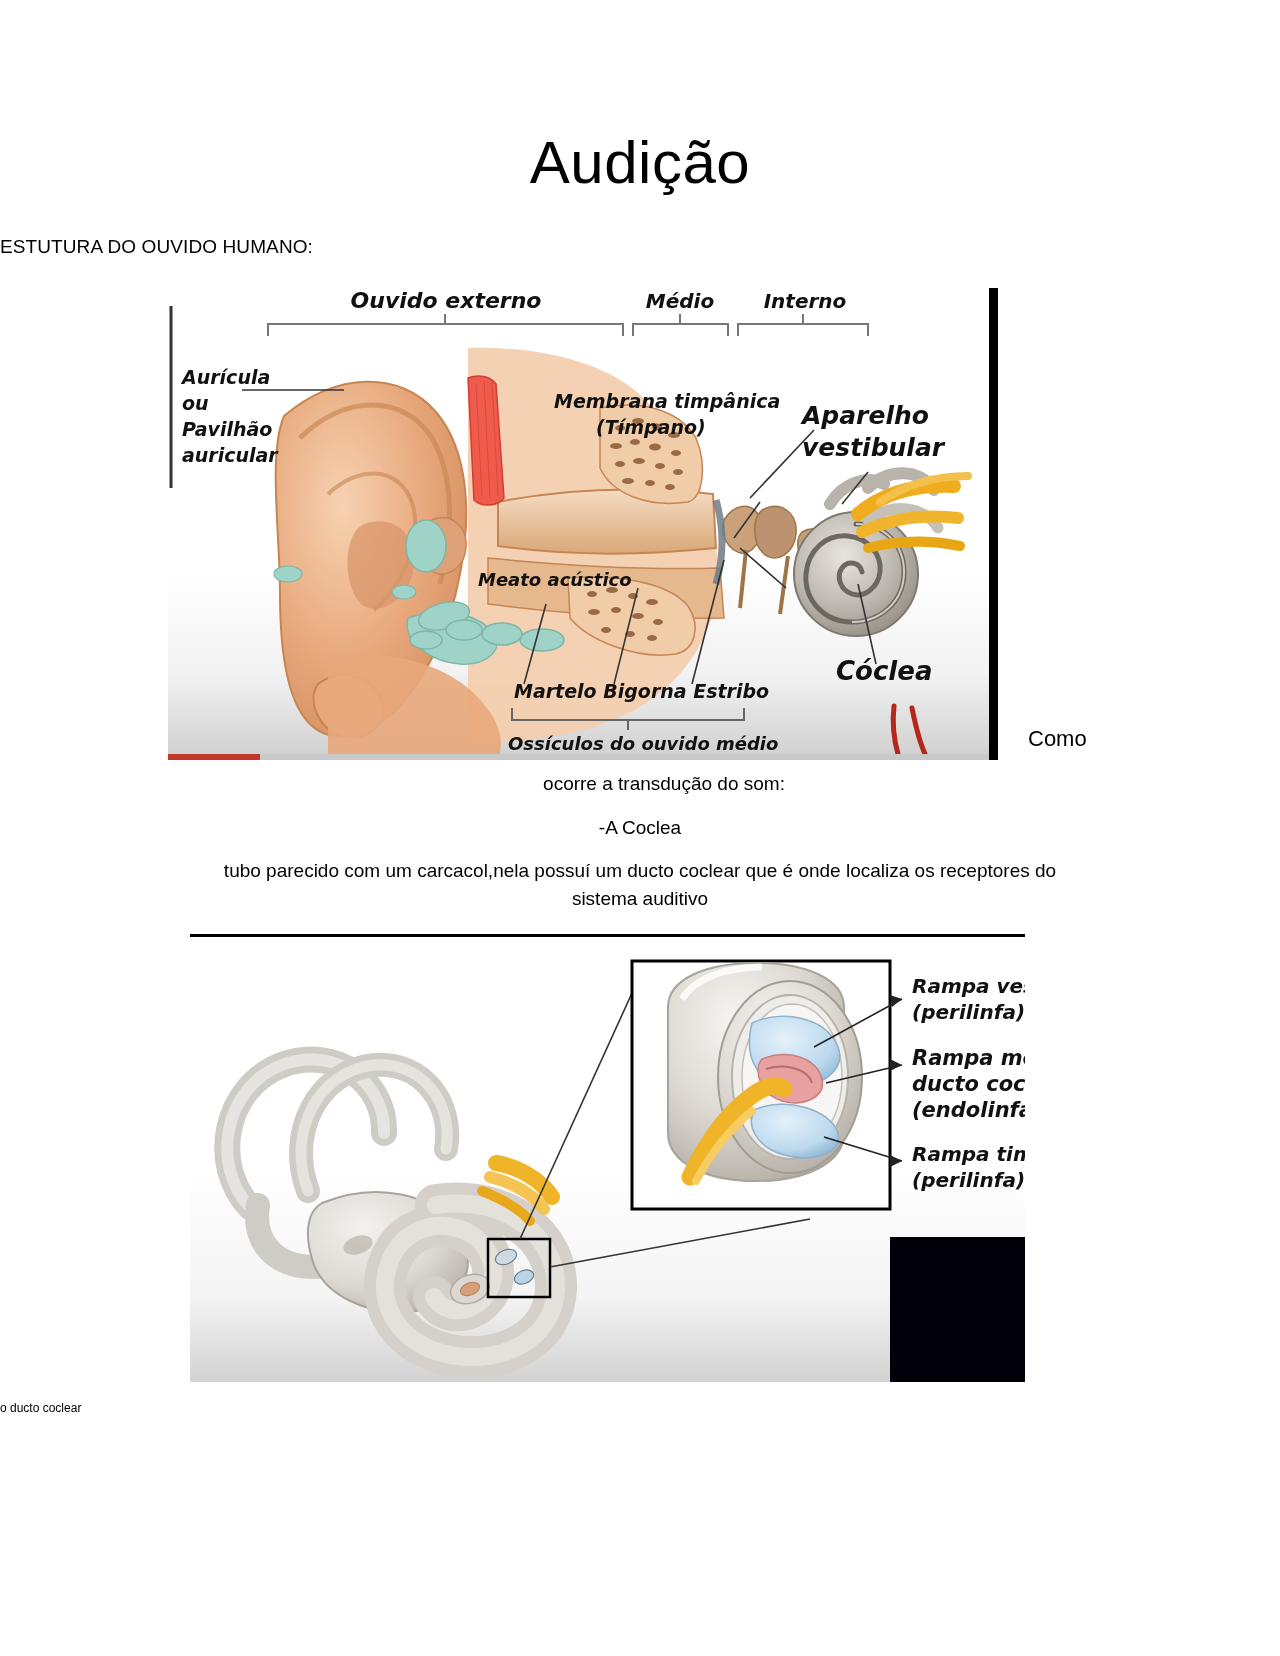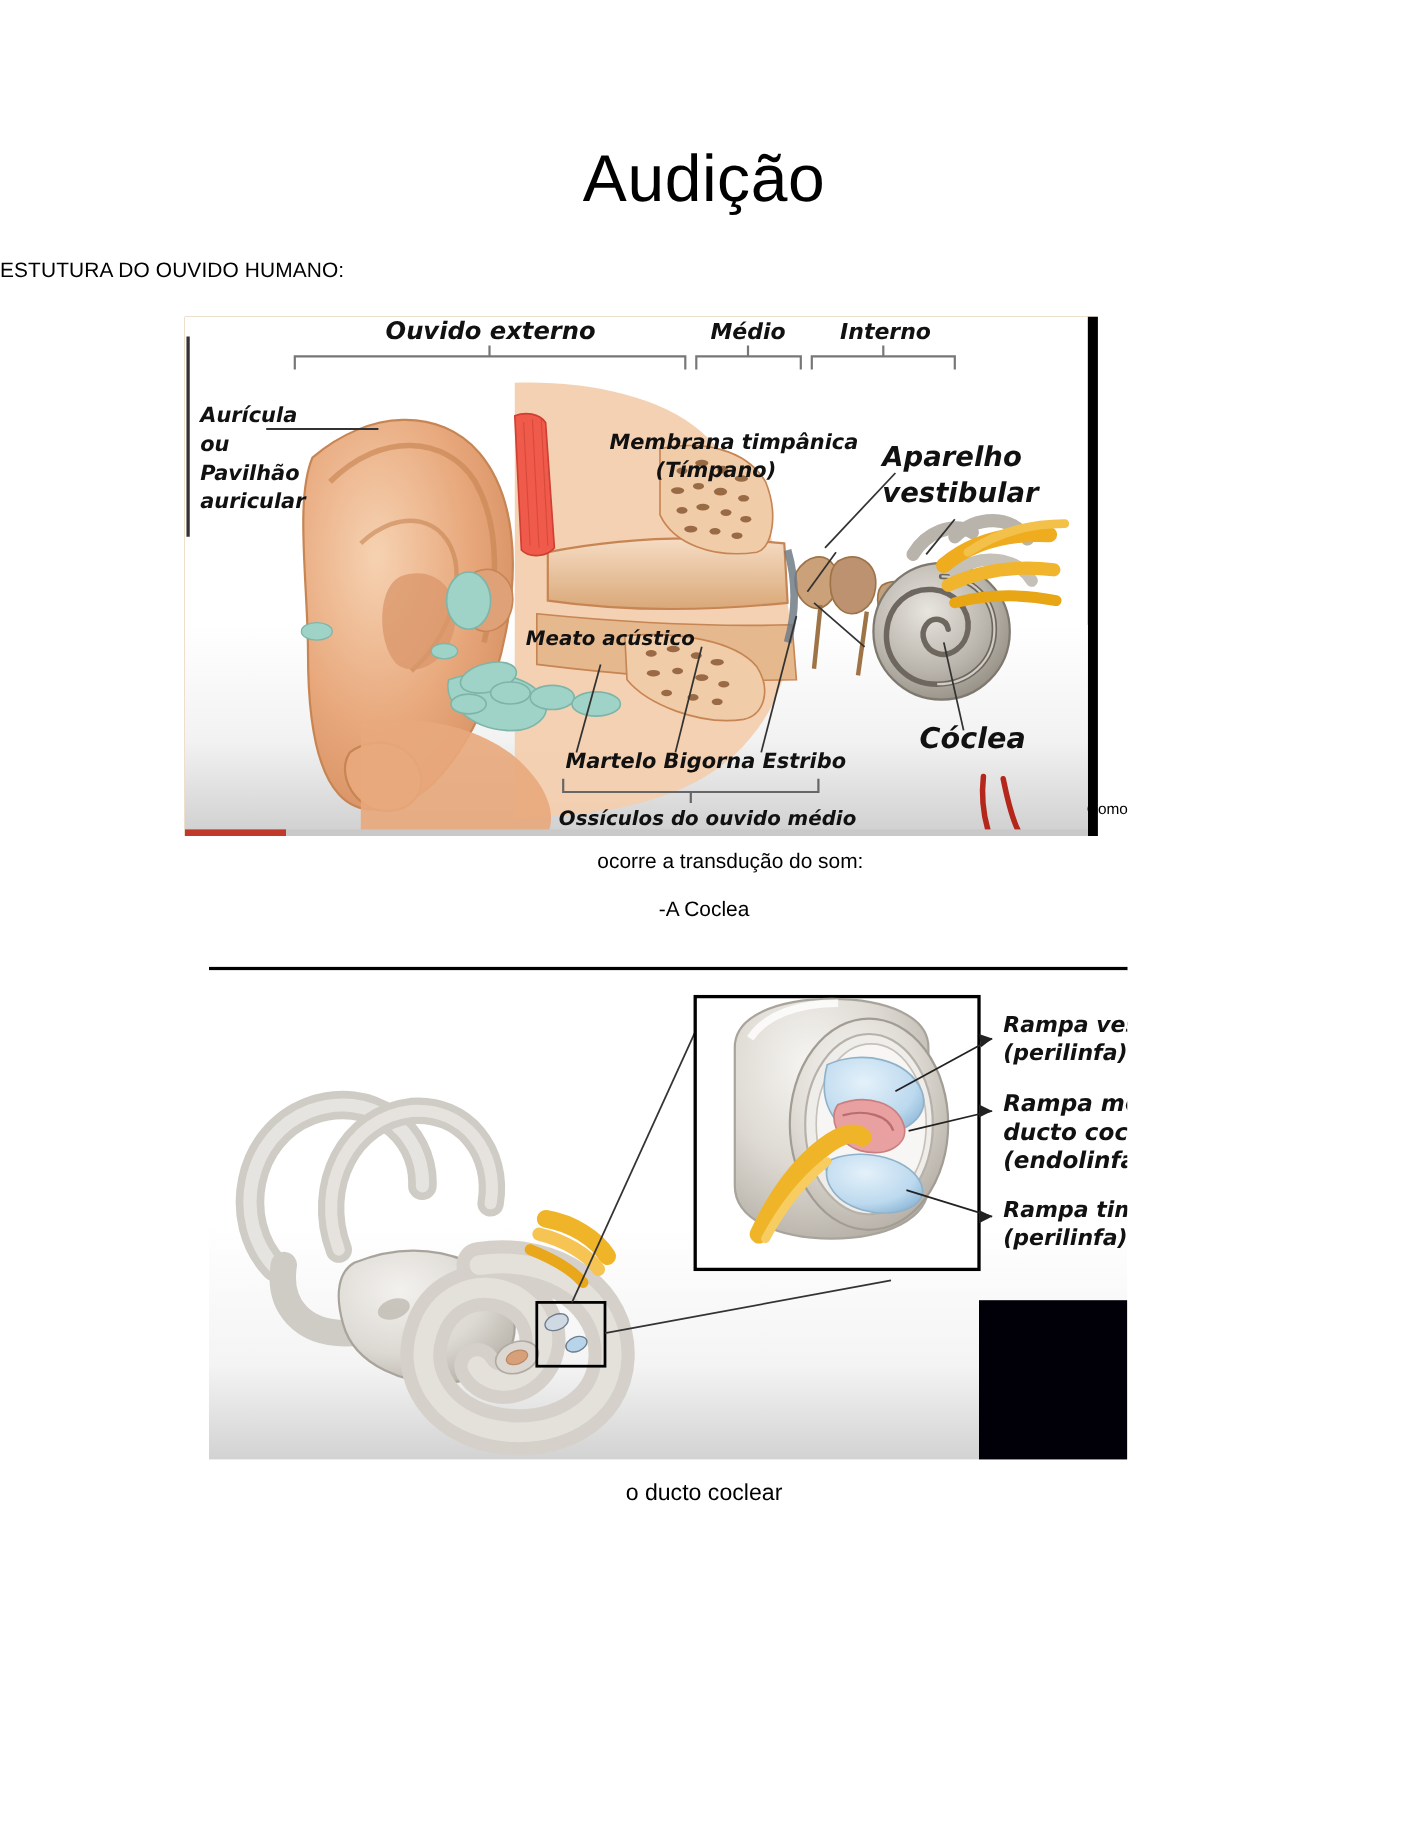--- a/index.html
+++ b/index.html
@@ -48,23 +48,23 @@
     left: 0; top: 4px;
     width: 830px;
     height: 472px;
     overflow: hidden;
     background: #a16207;
     border-right: 9px solid #000000;
     box-sizing: border-box;
   }
   .como-float {
     position: absolute;
-    left: 988px;
+    left: 1028px;
     top: 728px;
-    font-size: 14px;
+    font-size: 22px;
     line-height: 1;
   }
   .center-line {
     text-align: center;
     font-size: 19px;
     margin: 0;
     line-height: 1.45;
   }
   .para-block {
     margin: 0 auto;
@@ -83,22 +83,22 @@
     box-sizing: border-box;
   }
   .fig2-frame {
     position: absolute;
     left: 0; top: 0;
     width: 835px;
     height: 445px;
     overflow: hidden;
   }
   .caption {
-    text-align: center;
-    font-size: 21px;
+    text-align: left;
+    font-size: 12px;
     margin: 0;
     padding-top: 22px;
   }
   .spacer-sm { height: 16px; }
   .hand {
     font-family: "DejaVu Sans", sans-serif;
     font-style: italic;
     font-weight: 700;
   }
   svg { display: block; }
@@ -330,20 +330,21 @@
   <div class="como-float">Como</div>
 
   <p class="center-line" style="margin-top:14px;padding-left:48px;">ocorre a transdução do som:</p>
 
   <div class="spacer-sm"></div>
 
   <p class="center-line">-A Coclea</p>
 
   <div class="spacer-sm"></div>
 
+  <p class="para-block">tubo parecido com um carcacol,nela possuí um ducto coclear que é onde localiza os receptores do sistema auditivo</p>
 
   <div class="fig2-wrap">
     <div class="fig2-frame">
       <svg width="835" height="445" viewBox="0 0 835 445">
         <defs>
           <linearGradient id="g2_ground" x1="0" y1="0" x2="0" y2="1">
             <stop offset="0%" stop-color="#ffffff"></stop>
             <stop offset="60%" stop-color="#f4f4f4"></stop>
             <stop offset="100%" stop-color="#d2d2d2"></stop>
           </linearGradient>

